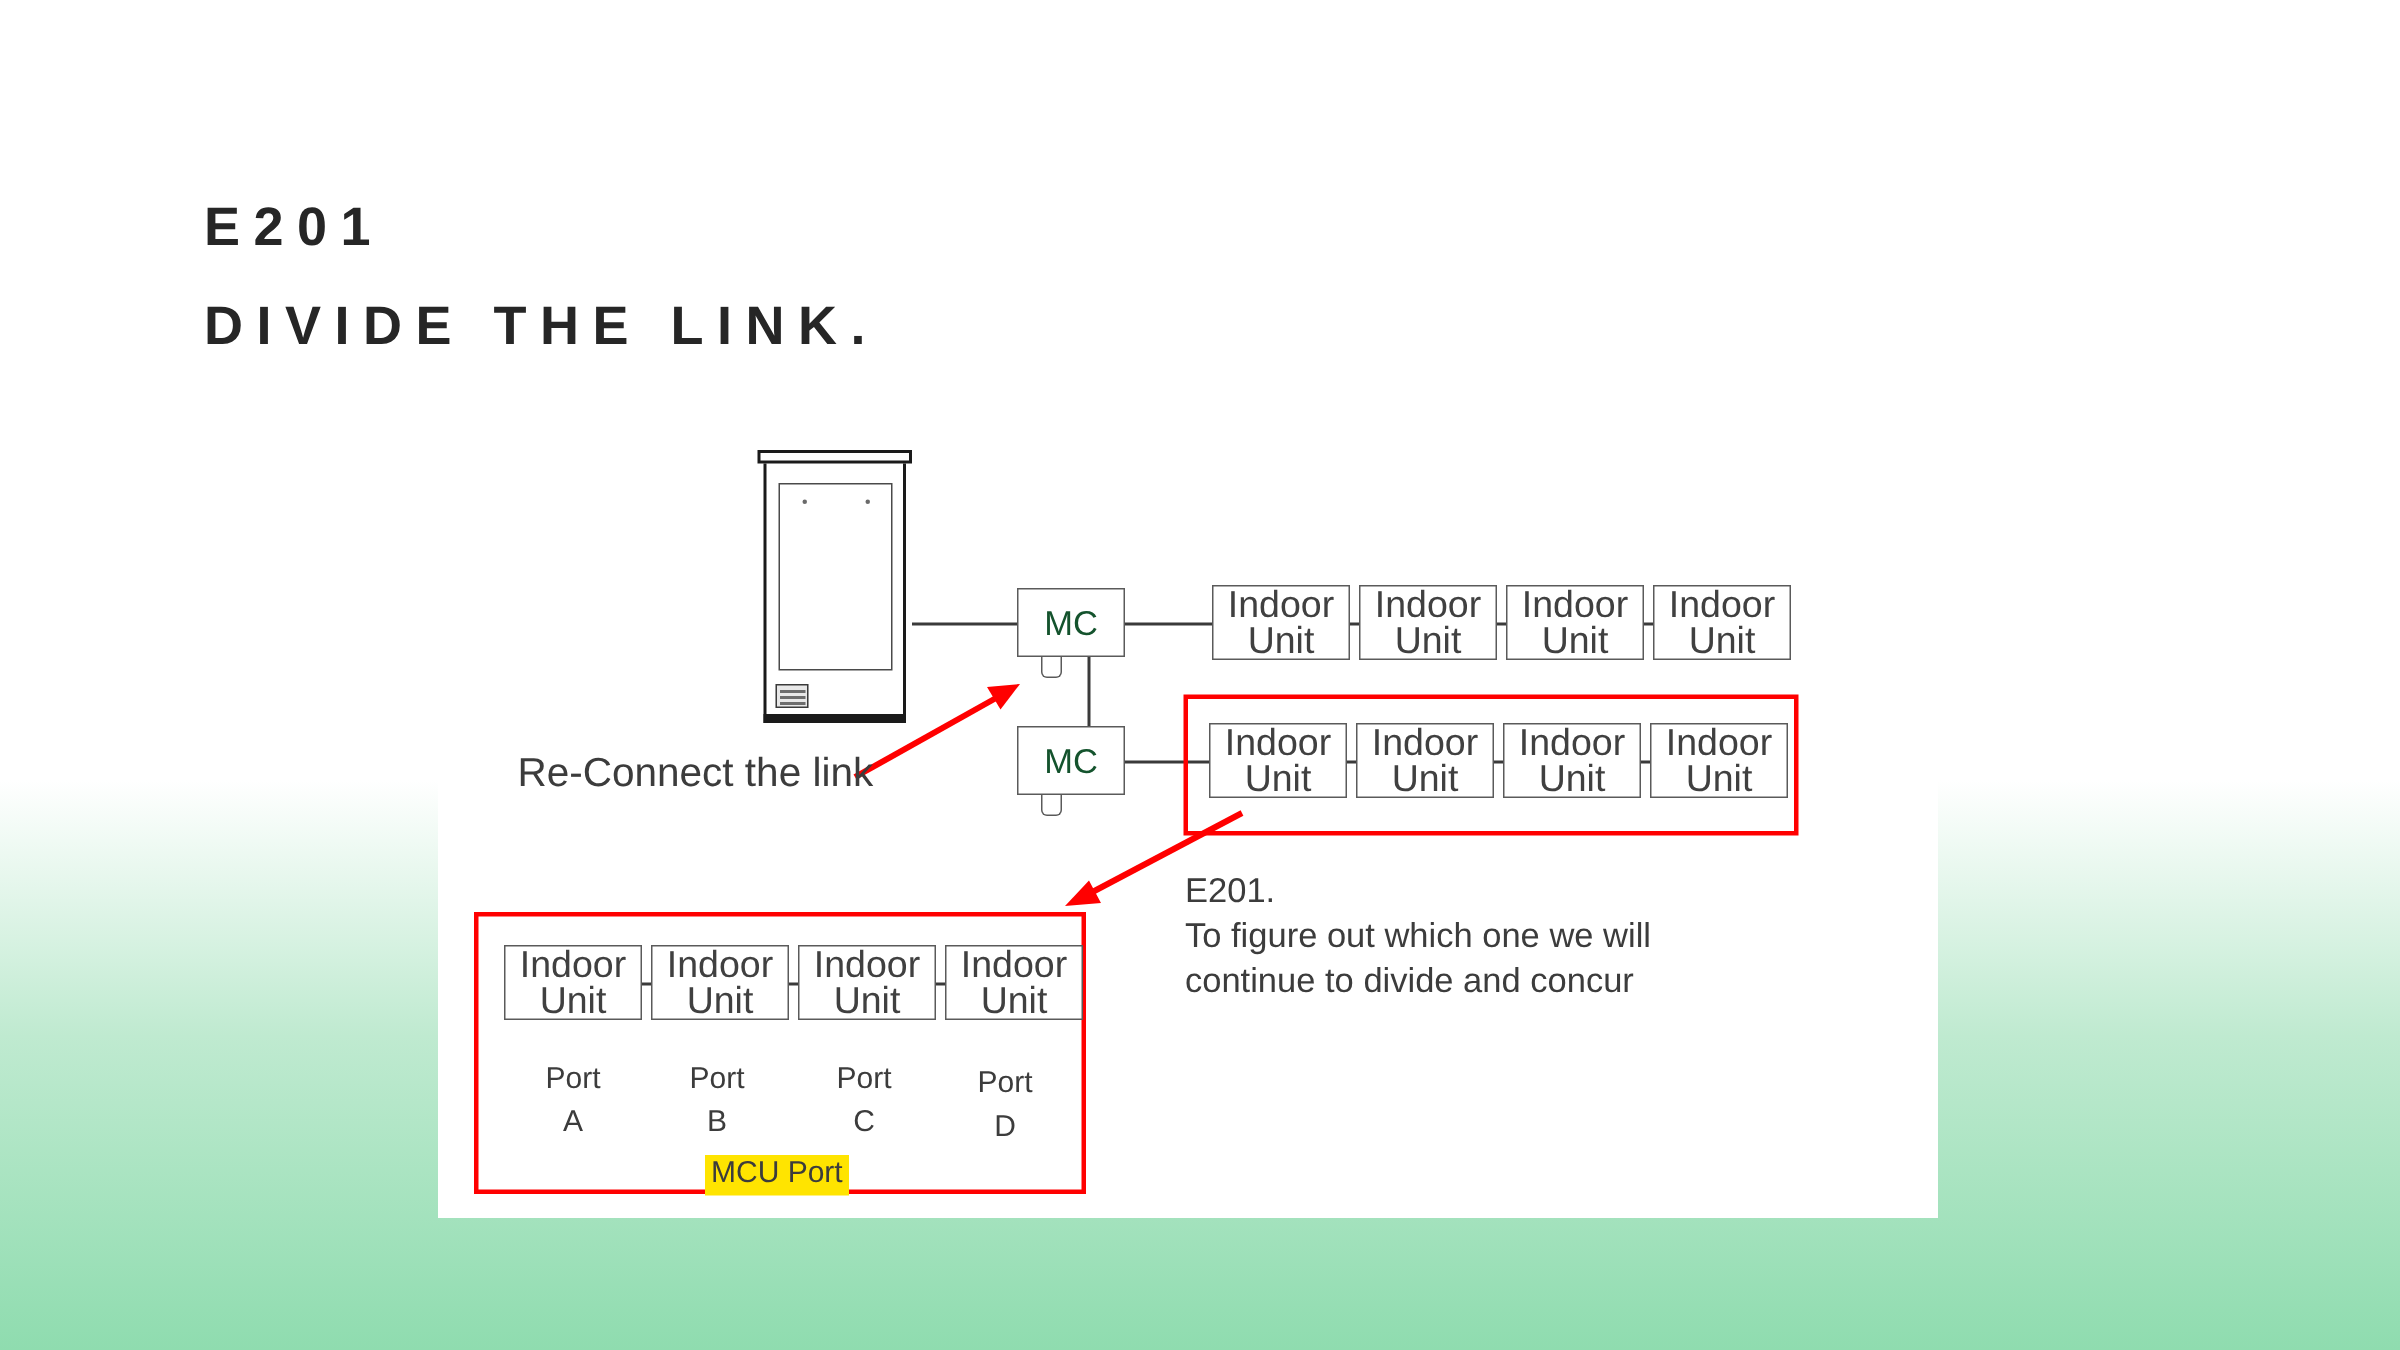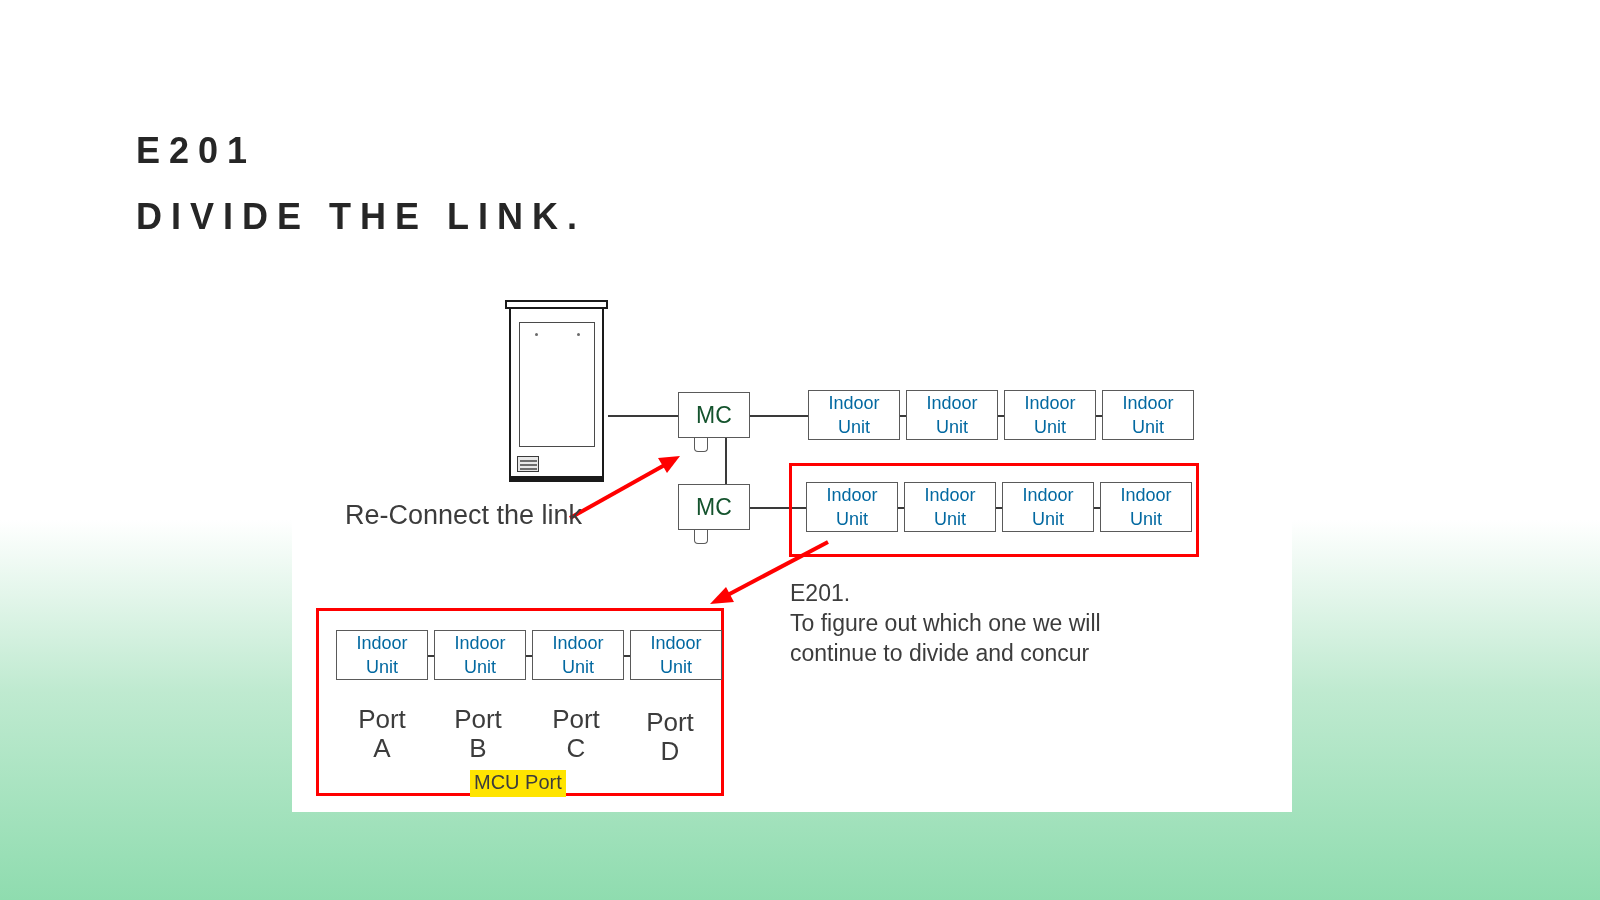--- a/index.html
+++ b/index.html
@@ -169,22 +169,22 @@
     position: absolute;
     width: 92px;
     height: 50px;
     border: 1px solid #5a5a5a;
     background: #ffffff;
     box-sizing: border-box;
     display: flex;
     flex-direction: column;
     align-items: center;
     justify-content: center;
-    color: #0369a1;
-    font-size: 18px;
+    color: #404040;
+    font-size: 25px;
     line-height: 24px;
   }
   .idu span { display: block; }
 
   
   .red-rect {
     position: absolute;
     border: 3px solid #ff0000;
     box-sizing: border-box;
   }
@@ -206,21 +206,21 @@
     position: absolute;
     color: #3c3c3c;
     font-size: 23px;
     line-height: 30px;
     width: 390px;
   }
 
   .port-label {
     position: absolute;
     color: #3c3c3c;
-    font-size: 26px;
+    font-size: 20px;
     text-align: center;
     line-height: 29px;
     width: 80px;
   }
 
   .mcu-port {
     position: absolute;
     background: #ffe400;
     color: #3c3c3c;
     font-size: 20px;

